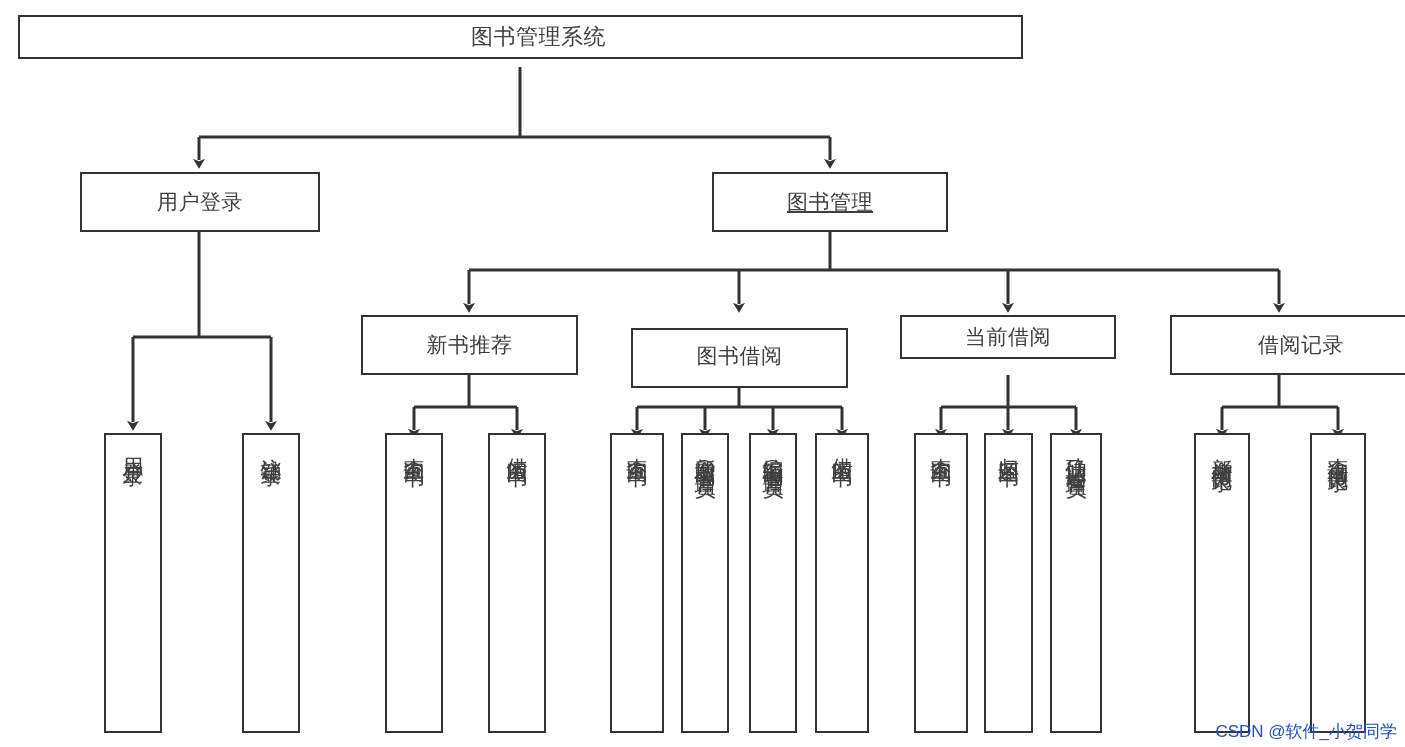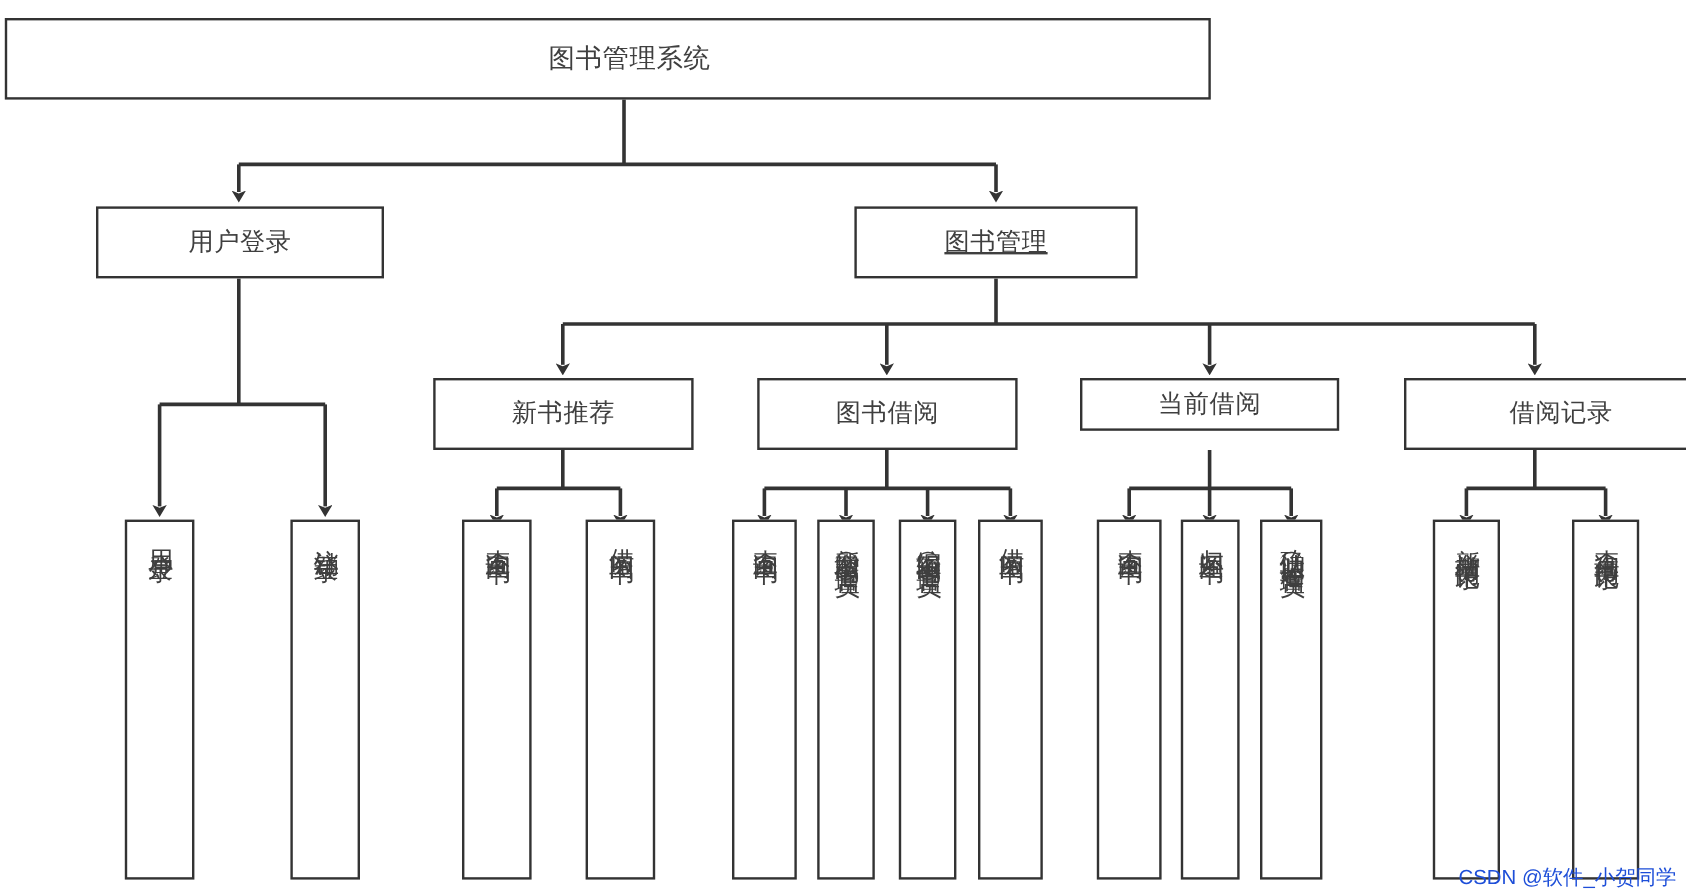--- a/index.html
+++ b/index.html
@@ -117,37 +117,37 @@
       <path d="M1008,407 L1008,430" marker-end="url(#arw)"></path>
       <path d="M1076,407 L1076,430" marker-end="url(#arw)"></path>
 
       <path d="M1279,375 L1279,407"></path>
       <path d="M1222,407 L1338,407"></path>
       <path d="M1222,407 L1222,430" marker-end="url(#arw)"></path>
       <path d="M1338,407 L1338,430" marker-end="url(#arw)"></path>
     </g>
   </svg>
 
-  <div class="node h root" style="left:4px; top:15px; width:1005px; height:68px;padding-left:36px;">
+  <div class="node h root" style="left:18px; top:15px; width:1005px; height:44px;padding-left:36px;">
     <span class="lbl">图书管理系统</span>
   </div>
 
   <div class="node h" style="left:80px; top:172px; width:240px; height:60px;">
     <span class="lbl">用户登录</span>
   </div>
 
   <div class="node h" style="left:712px; top:172px; width:236px; height:60px;text-decoration:underline;">
     <span class="lbl">图书管理</span>
   </div>
 
   <div class="node h" style="left:361px; top:315px; width:217px; height:60px;">
     <span class="lbl">新书推荐</span>
   </div>
 
-  <div class="node h" style="left:631px; top:315px; width:217px; height:60px;">
+  <div class="node h" style="left:631px; top:328px; width:217px; height:60px;font-family:Liberation Mono, monospace;">
     <span class="lbl">图书借阅</span>
   </div>
 
   <div class="node h" style="left:900px; top:315px; width:216px; height:44px;">
     <span class="lbl">当前借阅</span>
   </div>
 
   <div class="node h" style="left:1170px; top:315px; width:262px; height:60px;">
     <span class="lbl">借阅记录</span>
   </div>

